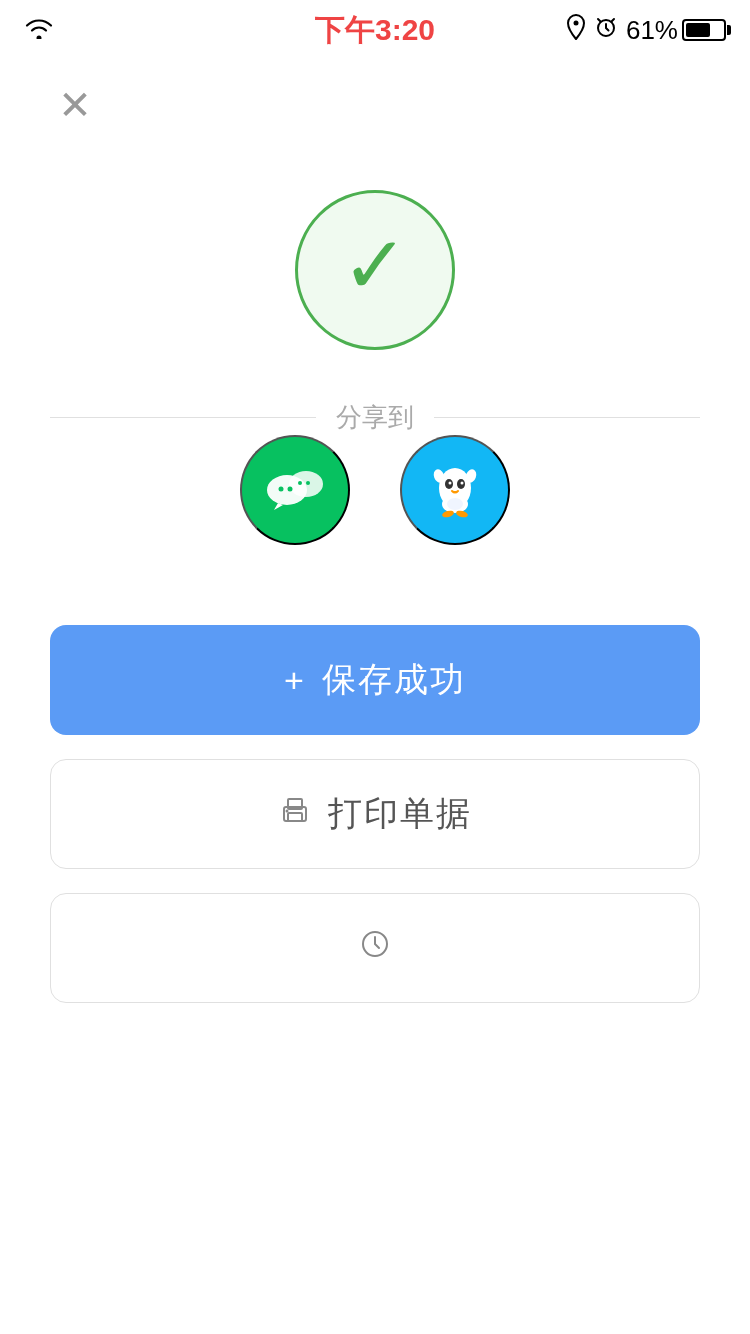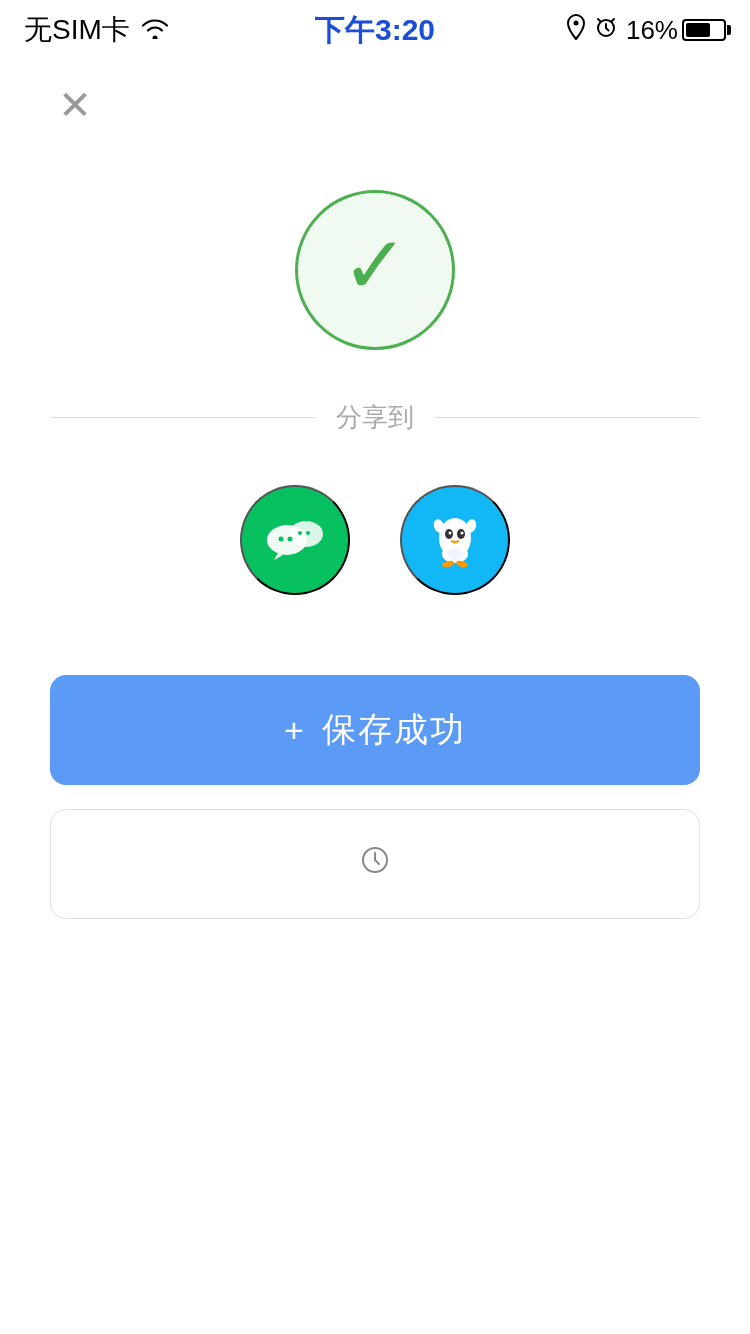--- a/index.html
+++ b/index.html
@@ -38,21 +38,21 @@
       color: #000;
       font-weight: 500;
     }
 
     .status-center {
       position: absolute;
       left: 50%;
       transform: translateX(-50%);
       font-size: 30px;
       font-weight: 600;
-      color: #1d4ed8;
+      color: #ef4444;
     }
 
     .status-right {
       display: flex;
       align-items: center;
       gap: 8px;
       font-size: 26px;
       color: #000;
     }
 
@@ -148,21 +148,20 @@
       margin-bottom: 60px;
       letter-spacing: 4px;
     }
 
     
     .divider-container {
       width: 100%;
       display: flex;
       align-items: center;
       gap: 20px;
-      margin-bottom: 50px;
       justify-content: flex-end;
     }
 
     .divider-line {
       flex: 1;
       height: 1px;
       background: #e0e0e0;
     }
 
     .divider-label {
@@ -256,21 +255,20 @@
     .qq-inner {
       width: 65px;
       height: 65px;
     }
   </style>
 </head>
 <body>
 
 <div class="status-bar">
   <div class="status-left">
-    <span>无SIM卡</span>
 
     <span>
       <svg width="30" height="22" viewBox="0 0 30 22" fill="none">
         <path d="M15 18.5a2.5 2.5 0 1 1 0 5 2.5 2.5 0 0 1 0-5z" fill="#000"></path>
         <path d="M8 13.5C9.9 11.6 12.3 10.5 15 10.5s5.1 1.1 7 3" stroke="#000" stroke-width="2.2" stroke-linecap="round" fill="none"></path>
         <path d="M3 8.5C6.2 5.4 10.4 3.5 15 3.5s8.8 1.9 12 5" stroke="#000" stroke-width="2.2" stroke-linecap="round" fill="none"></path>
       </svg>
     </span>
   </div>
   <div class="status-center">下午3:20</div>
@@ -284,21 +282,21 @@
     </span>
 
     <span>
       <svg width="24" height="24" viewBox="0 0 24 24" fill="none">
         <circle cx="12" cy="13" r="8" stroke="#000" stroke-width="2" fill="none"></circle>
         <path d="M12 9v4l2.5 2.5" stroke="#000" stroke-width="2" stroke-linecap="round"></path>
         <path d="M4 4l2.5 2.5M20 4l-2.5 2.5" stroke="#000" stroke-width="2" stroke-linecap="round"></path>
       </svg>
     </span>
     <div class="battery-container">
-      <span>16%</span>
+      <span>61%</span>
       <div class="battery-icon">
         <div class="battery-fill"></div>
       </div>
     </div>
   </div>
 </div>
 
 <div class="main-content">
 
   <div class="close-button">
@@ -359,20 +357,31 @@
     </button>
   </div>
 
   <div class="action-buttons">
 
     <button class="btn-primary">
       <span class="btn-icon">+</span>
       <span>保存成功</span>
     </button>
 
+    <button class="btn-secondary">
+      <span class="btn-icon">
+        <svg width="34" height="34" viewBox="0 0 34 34" fill="none">
+          <rect x="6" y="14" width="22" height="14" rx="2" stroke="#888" stroke-width="2" fill="none"></rect>
+          <rect x="10" y="6" width="14" height="10" rx="1" stroke="#888" stroke-width="2" fill="none"></rect>
+          <rect x="10" y="20" width="14" height="8" rx="1" stroke="#888" stroke-width="2" fill="none"></rect>
+          <circle cx="9" cy="18" r="1.5" fill="#888"></circle>
+        </svg>
+      </span>
+      <span>打印单据</span>
+    </button>
 
     <button class="btn-secondary">
       <span class="btn-icon">
         <svg width="34" height="34" viewBox="0 0 34 34" fill="none">
           <circle cx="17" cy="17" r="12" stroke="#888" stroke-width="2" fill="none"></circle>
           <path d="M17 10v7l4 4" stroke="#888" stroke-width="2" stroke-linecap="round" stroke-linejoin="round"></path>
         </svg>
       </span>
     </button>
 

